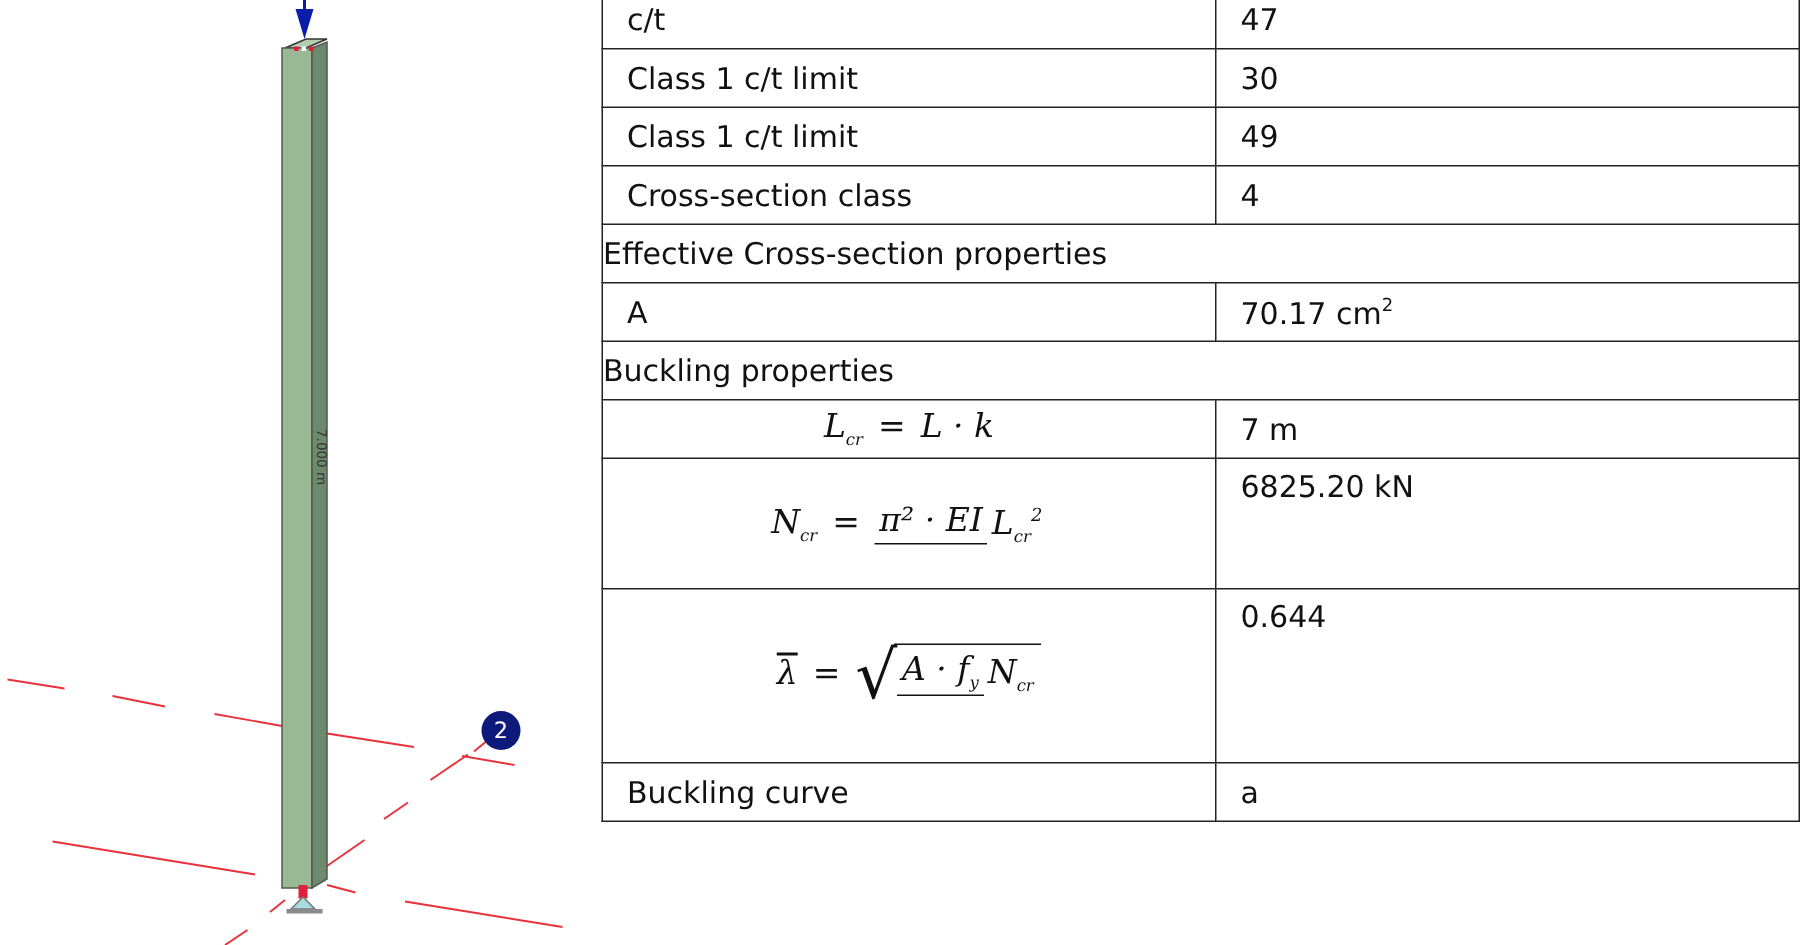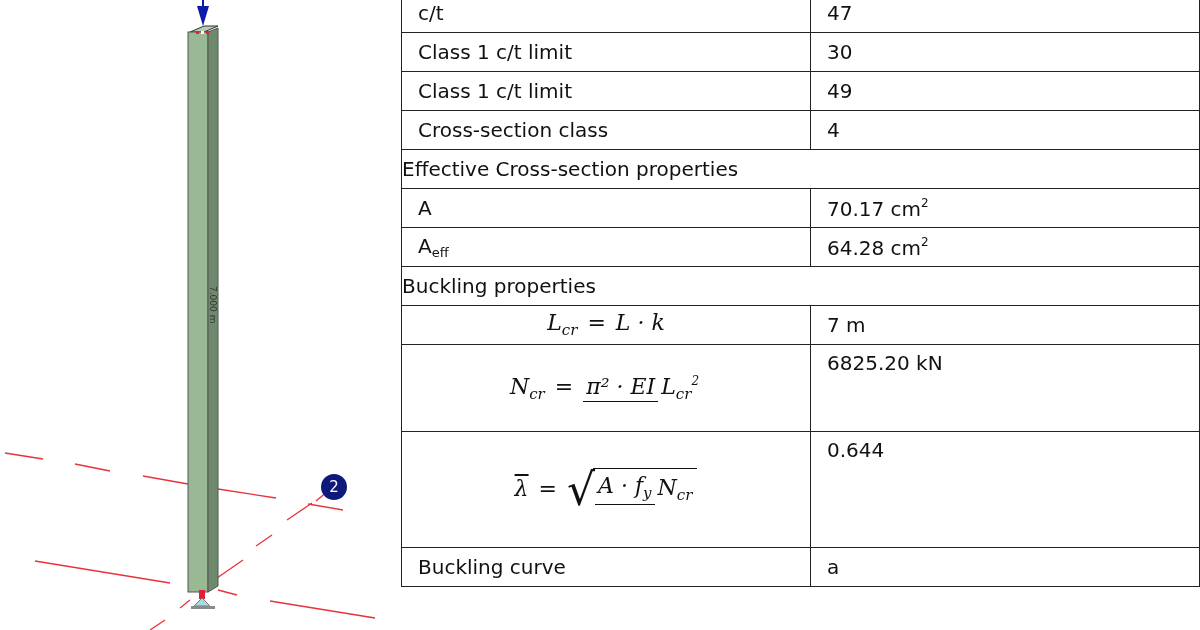--- a/index.html
+++ b/index.html
@@ -47,21 +47,21 @@
     font-weight: normal; padding-left: 0 !important;
   }
   .formula-cell {
     text-align: center; padding-left: 0 !important;
     font-family: "DejaVu Serif", serif; font-style: italic;
   }
   .value-top { vertical-align: top !important; padding-top: 6px !important; }
   sup { font-size: 12px; vertical-align: 9px; }
   .sub-small { font-size: 13px; vertical-align: -4px; }
   .math { font-family: "DejaVu Serif", serif; font-style: italic; font-size: 22px; }
-  .math sub { font-size: 15px; }
+  .math sub { font-size: 11px; }
   .frac { display: inline-flex; flex-direction: row; align-items: center; vertical-align: middle; }
   .frac .num { padding: 0 3px 2px; border-bottom: 1.5px solid #111; }
   .frac .den { padding: 2px 3px 0; }
   .eq { font-style: normal; margin: 0 10px; }
   .sqrt-wrap { display: inline-flex; align-items: stretch; vertical-align: middle; }
   .sqrt-sign { font-style: normal; font-size: 44px; line-height: 1; align-self: flex-end; margin-right: -2px; }
   .sqrt-body { border-top: 1.5px solid #111; padding: 4px 2px 0; }
   .lambda-bar { text-decoration: overline; }
 </style>
 </head>
@@ -133,24 +133,20 @@
       <td>Cross-section class</td>
       <td>4</td>
     </tr>
     <tr class="r40 section">
       <td colspan="2">Effective Cross-section properties</td>
     </tr>
     <tr class="r40">
       <td>A</td>
       <td><span>70.17 cm</span><sup>2</sup></td>
     </tr>
-    <tr class="r40">
-      <td><span>A</span><span class="sub-small">eff</span></td>
-      <td><span>64.28 cm</span><sup>2</sup></td>
-    </tr>
     <tr class="r40 section">
       <td colspan="2">Buckling properties</td>
     </tr>
     <tr class="r40">
       <td class="formula-cell">
         <span class="math"><span>L</span><sub>cr</sub><span class="eq">=</span><span>L · k</span></span>
       </td>
       <td>7 m</td>
     </tr>
     <tr style="height:87px">

